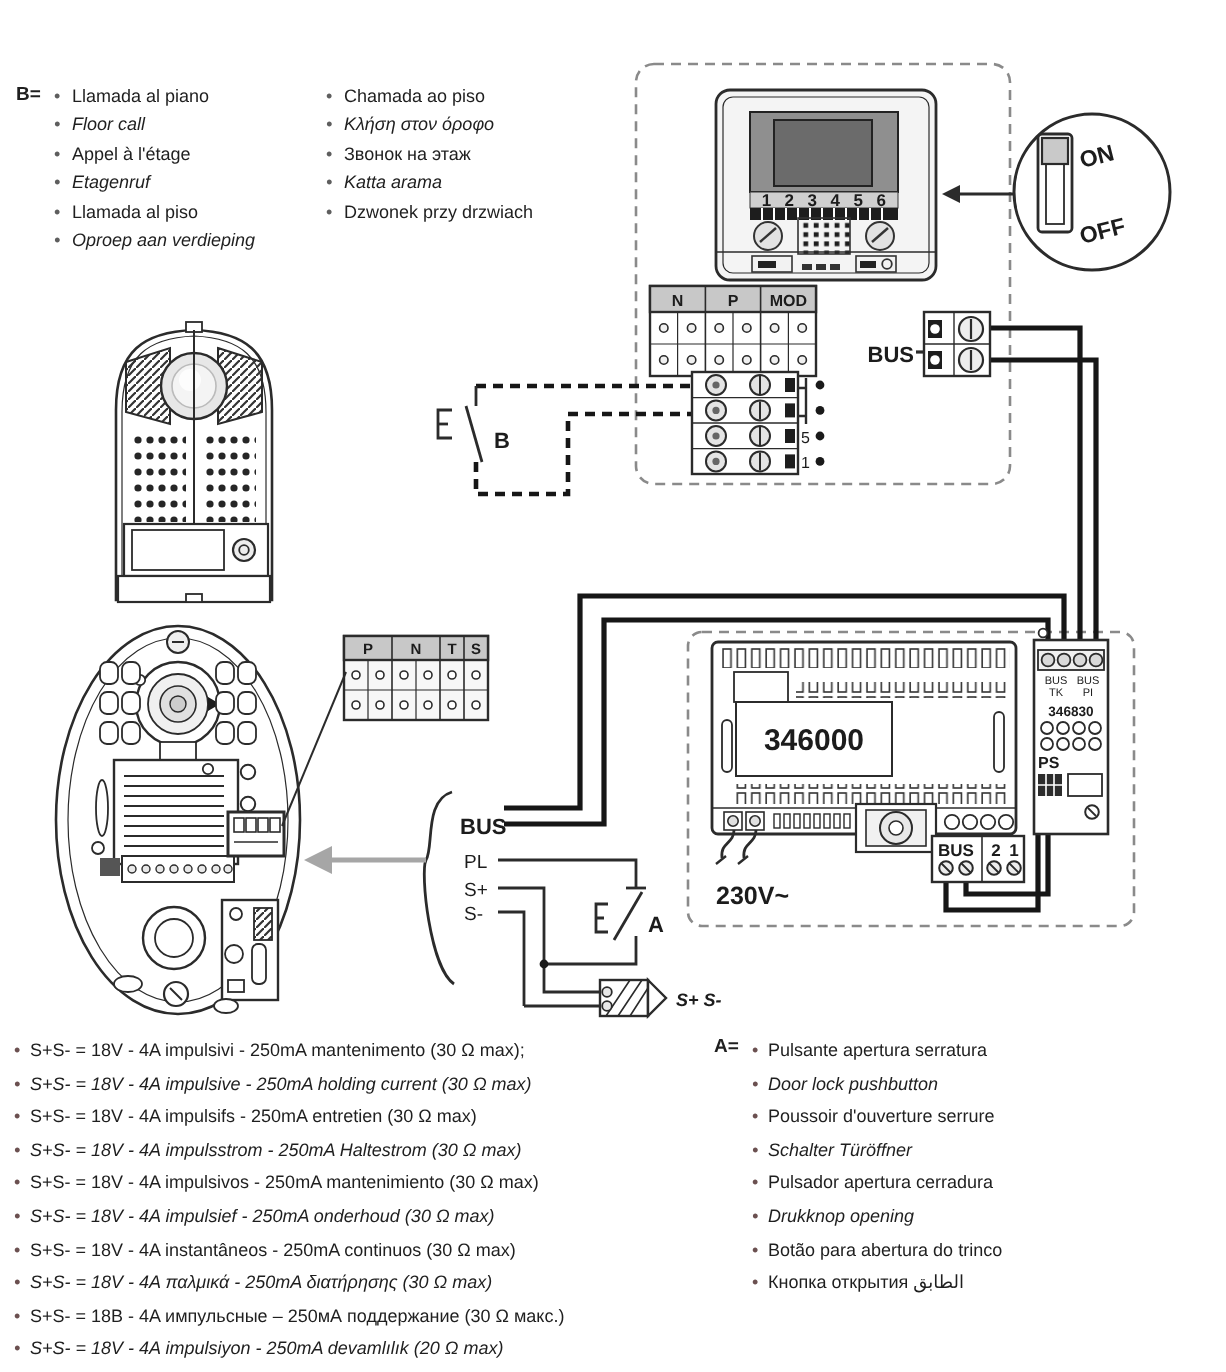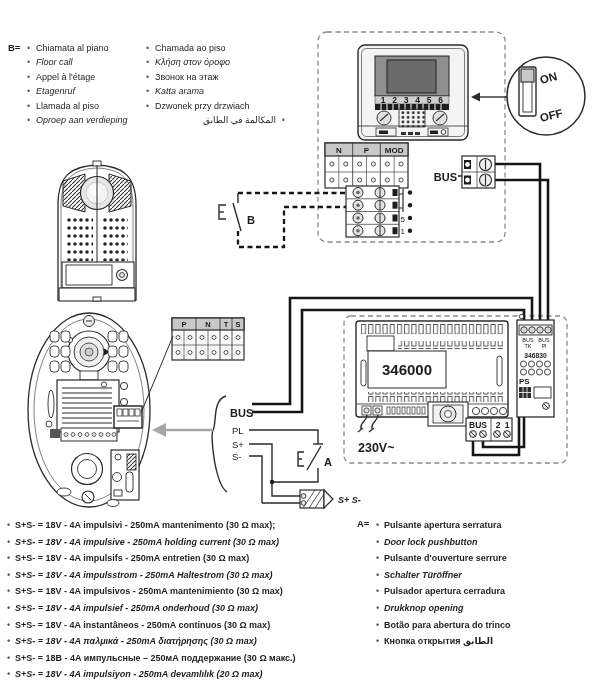--- a/index.html
+++ b/index.html
@@ -3,21 +3,21 @@
 <meta charset="utf-8">
 <style>
   html,body{margin:0;padding:0;background:#fff;}
   #page{position:relative;width:613px;height:686px;background:#fff;overflow:hidden;
         font-family:"Liberation Sans","DejaVu Sans",sans-serif;color:#1f1f1f;}
   svg text{font-family:"Liberation Sans","DejaVu Sans",sans-serif;fill:#1c1c1c;}
   .abs{position:absolute;}
   ul.plain{list-style:none;margin:0;padding:0;}
   .legend li{position:relative;font-size:9px;line-height:14.4px;padding-left:9px;white-space:nowrap;}
   .legend li::before{content:"•";position:absolute;left:0;top:0;color:#5e5e5e;font-size:9px;}
-  .specs li{position:relative;font-size:9px;line-height:16.6px;padding-left:8px;white-space:nowrap;font-weight:bold;}
+  .specs li{position:relative;font-size:9px;line-height:16.6px;padding-left:8px;white-space:nowrap;}
   .specs li::before{content:"•";position:absolute;left:0;top:0;color:#6b5050;font-size:9px;}
   .it{font-style:italic;}
   .bold-label{font-weight:bold;font-size:9.5px;}
   .rtl{direction:rtl;padding-left:0 !important;padding-right:9px;width:130px;text-align:right;}
   .rtl::before{left:auto !important;right:0;}
 </style>
 </head>
 <body>
 
 <div id="page">
@@ -420,54 +420,53 @@
       <rect x="519" y="387" width="12" height="11" fill="#2c2c2c"></rect>
       <path d="M523,387 V398 M527,387 V398 M519,392.5 H531" stroke="#fff" stroke-width="0.8"></path>
       <rect x="534" y="387" width="17" height="11" fill="#fff" stroke="#2b2b2b" stroke-width="0.9"></rect>
       <circle cx="546" cy="406" r="3.4" fill="#fff" stroke="#2b2b2b" stroke-width="1"></circle>
       <path d="M544,404 L548,408" stroke="#2b2b2b" stroke-width="0.9"></path>
     </g>
   </svg>
 
   <div class="abs bold-label" style="left:8px;top:42px">B=</div>
   <ul class="plain legend abs" style="left:27px;top:41px">
-    <li>Chiamata al piano</li>
+    <li>Llamada al piano</li>
     <li class="it">Floor call</li>
     <li>Appel à l'étage</li>
     <li class="it">Etagenruf</li>
     <li>Llamada al piso</li>
     <li class="it">Oproep aan verdieping</li>
   </ul>
-  <ul class="plain legend abs" style="left:146px;top:41px">
+  <ul class="plain legend abs" style="left:163px;top:41px">
     <li>Chamada ao piso</li>
     <li class="it">Κλήση στον όροφο</li>
     <li>Звонок на этаж</li>
     <li class="it">Katta arama</li>
     <li>Dzwonek przy drzwiach</li>
-    <li class="rtl">المكالمة في الطابق</li>
   </ul>
 
   <ul class="plain specs abs" style="left:7px;top:517px">
     <li>S+S- = 18V - 4A impulsivi - 250mA mantenimento (30 Ω max);</li>
     <li class="it">S+S- = 18V - 4A impulsive - 250mA holding current (30 Ω max)</li>
     <li>S+S- = 18V - 4A impulsifs - 250mA entretien (30 Ω max)</li>
     <li class="it">S+S- = 18V - 4A impulsstrom - 250mA Haltestrom (30 Ω max)</li>
     <li>S+S- = 18V - 4A impulsivos - 250mA mantenimiento (30 Ω max)</li>
     <li class="it">S+S- = 18V - 4A impulsief - 250mA onderhoud (30 Ω max)</li>
     <li>S+S- = 18V - 4A instantâneos - 250mA continuos (30 Ω max)</li>
     <li class="it">S+S- = 18V - 4A παλμικά - 250mA διατήρησης (30 Ω max)</li>
     <li>S+S- = 18B - 4A импульсные – 250мА поддержание (30 Ω макс.)</li>
     <li class="it">S+S- = 18V - 4A impulsiyon - 250mA devamlılık (20 Ω max)</li>
   </ul>
 
   <div class="abs bold-label" style="left:357px;top:518px">A=</div>
   <ul class="plain specs abs" style="left:376px;top:517px">
     <li>Pulsante apertura serratura</li>
     <li class="it">Door lock pushbutton</li>
-    <li>Pulsante d'ouverture serrure</li>
+    <li>Poussoir d'ouverture serrure</li>
     <li class="it">Schalter Türöffner</li>
     <li>Pulsador apertura cerradura</li>
     <li class="it">Drukknop opening</li>
     <li>Botão para abertura do trinco</li>
     <li>Кнопка открытия الطابق</li>
   </ul>
 
 </div>
 
 </body></html>

